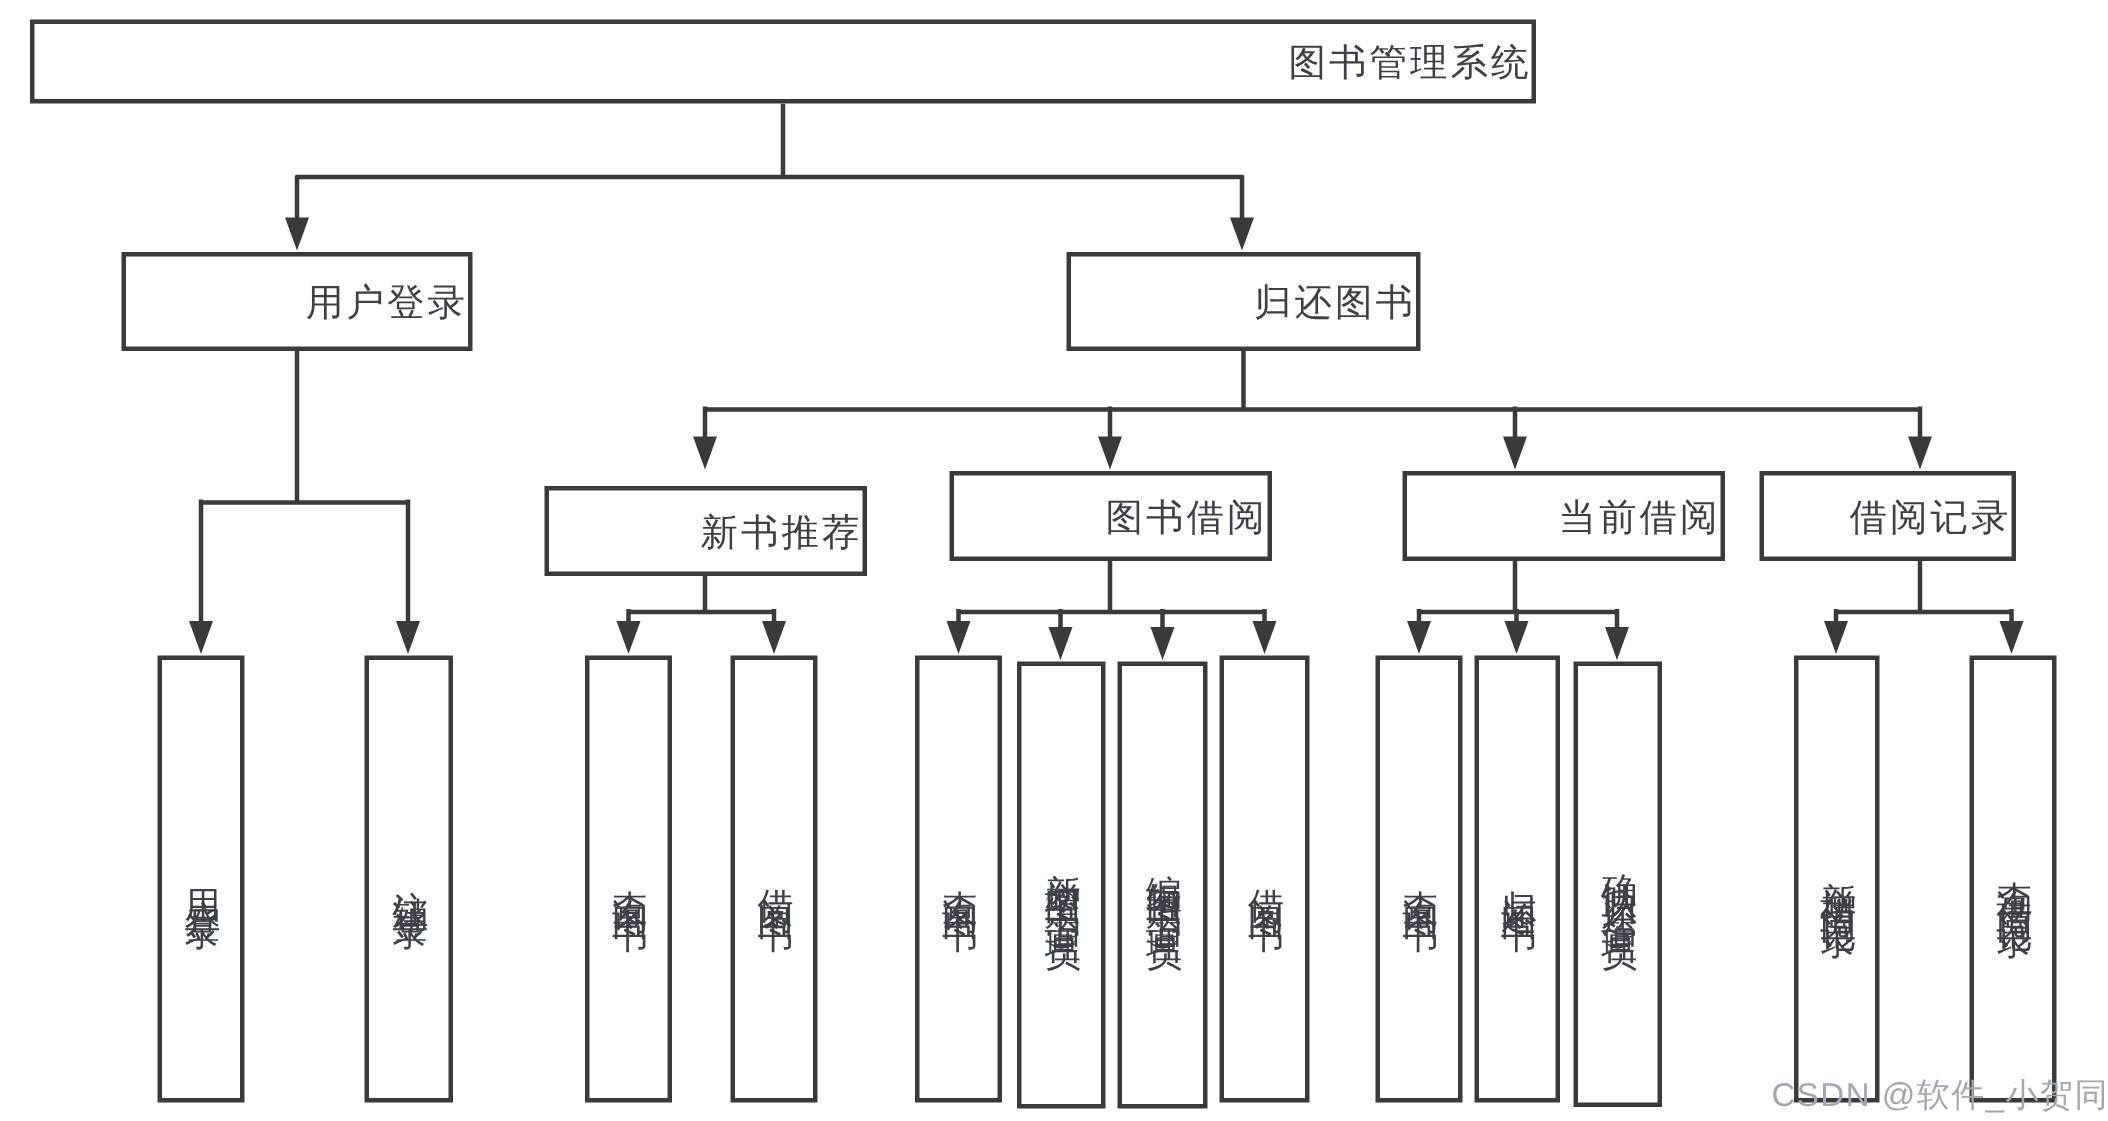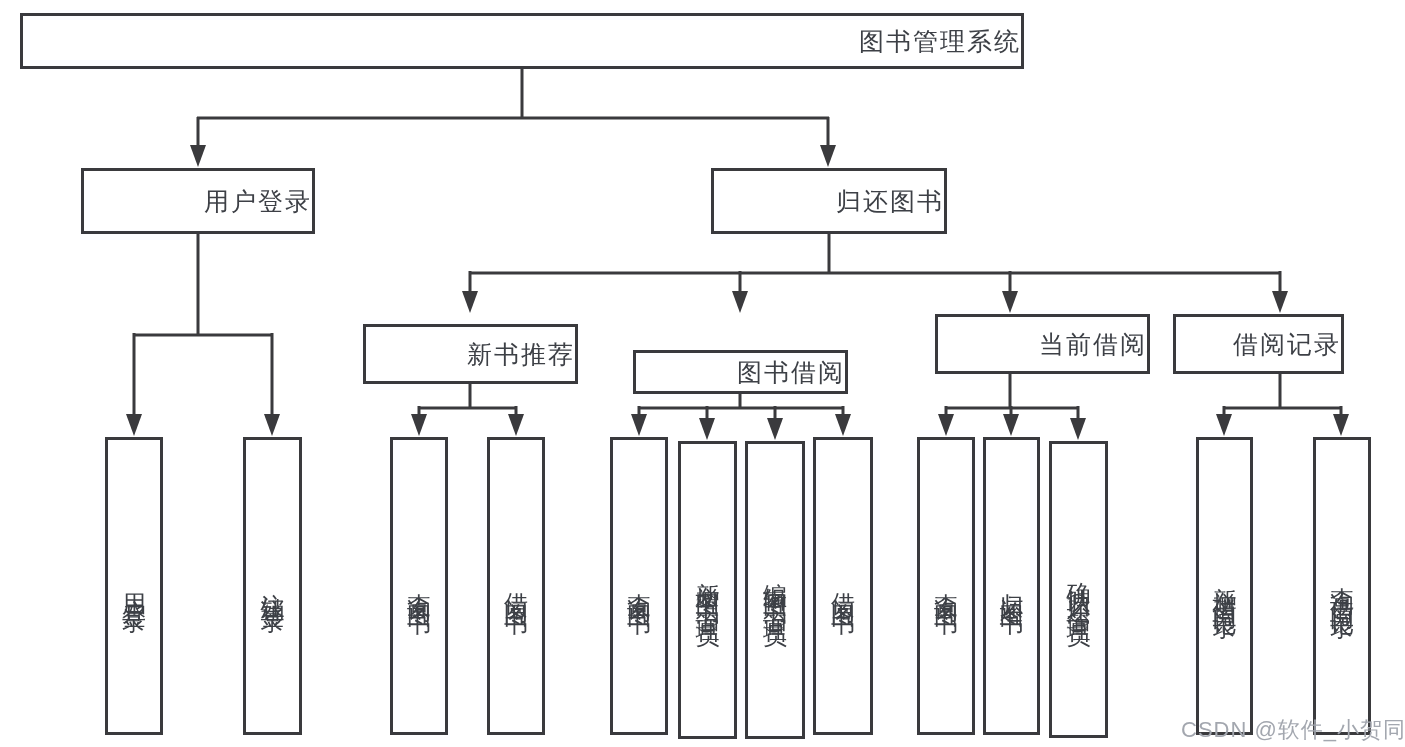--- a/index.html
+++ b/index.html
@@ -110,21 +110,21 @@
   <div class="node" style="left:81px; top:168px; width:234px; height:66px;">
     <span>用户登录</span>
   </div>
   <div class="node" style="left:711px; top:168px; width:236px; height:66px;">
     <span>归还图书</span>
   </div>
 
   <div class="node" style="left:363px; top:314px; width:215px; height:60px;margin-top:10px;">
     <span>新书推荐</span>
   </div>
-  <div class="node" style="left:633px; top:314px; width:215px; height:44px;margin-top:36px;">
+  <div class="node" style="left:633px; top:314px; width:215px; height:60px;">
     <span>图书借阅</span>
   </div>
   <div class="node" style="left:903px; top:314px; width:215px; height:60px;margin-left:32px;">
     <span>当前借阅</span>
   </div>
   <div class="node" style="left:1173px; top:314px; width:171px; height:60px;">
     <span>借阅记录</span>
   </div>
 
   <div class="leaf" style="left:105px; top:437px; width:58px; height:298px;">

